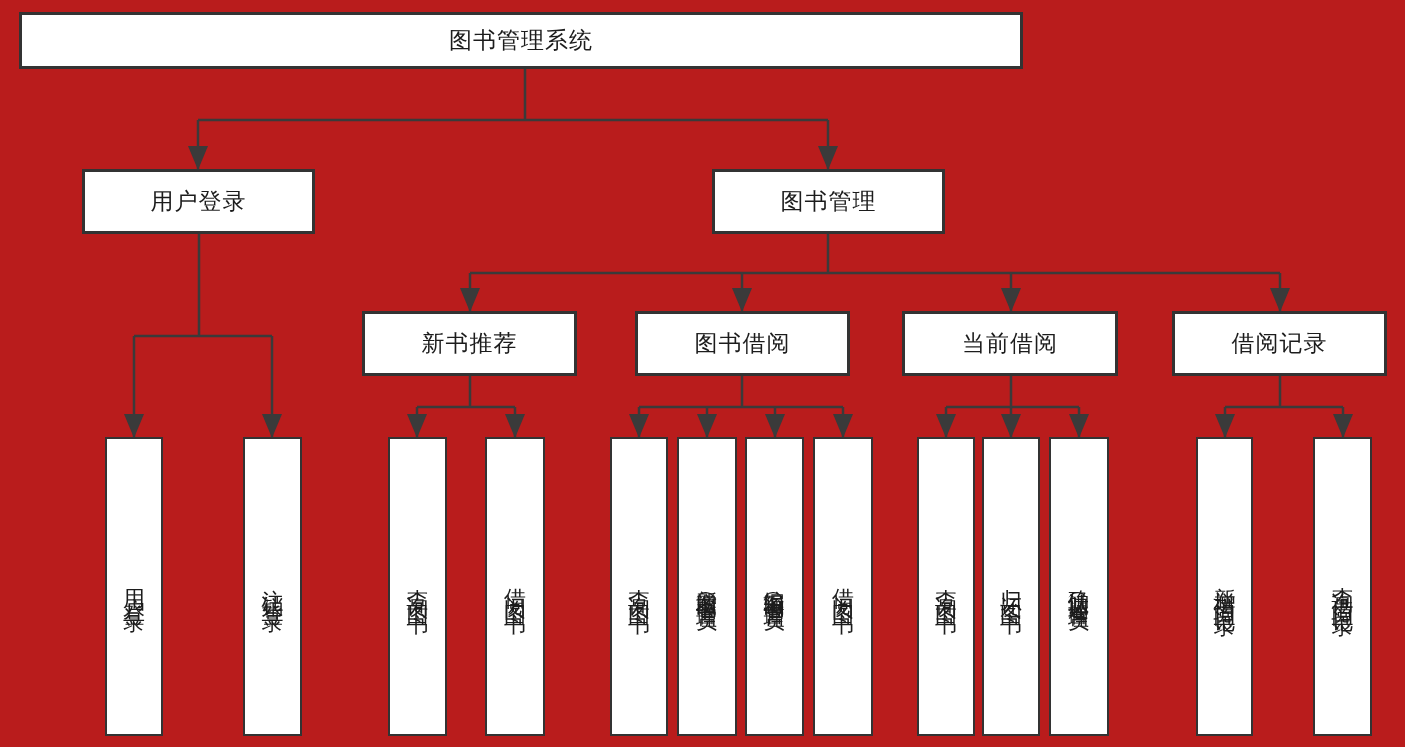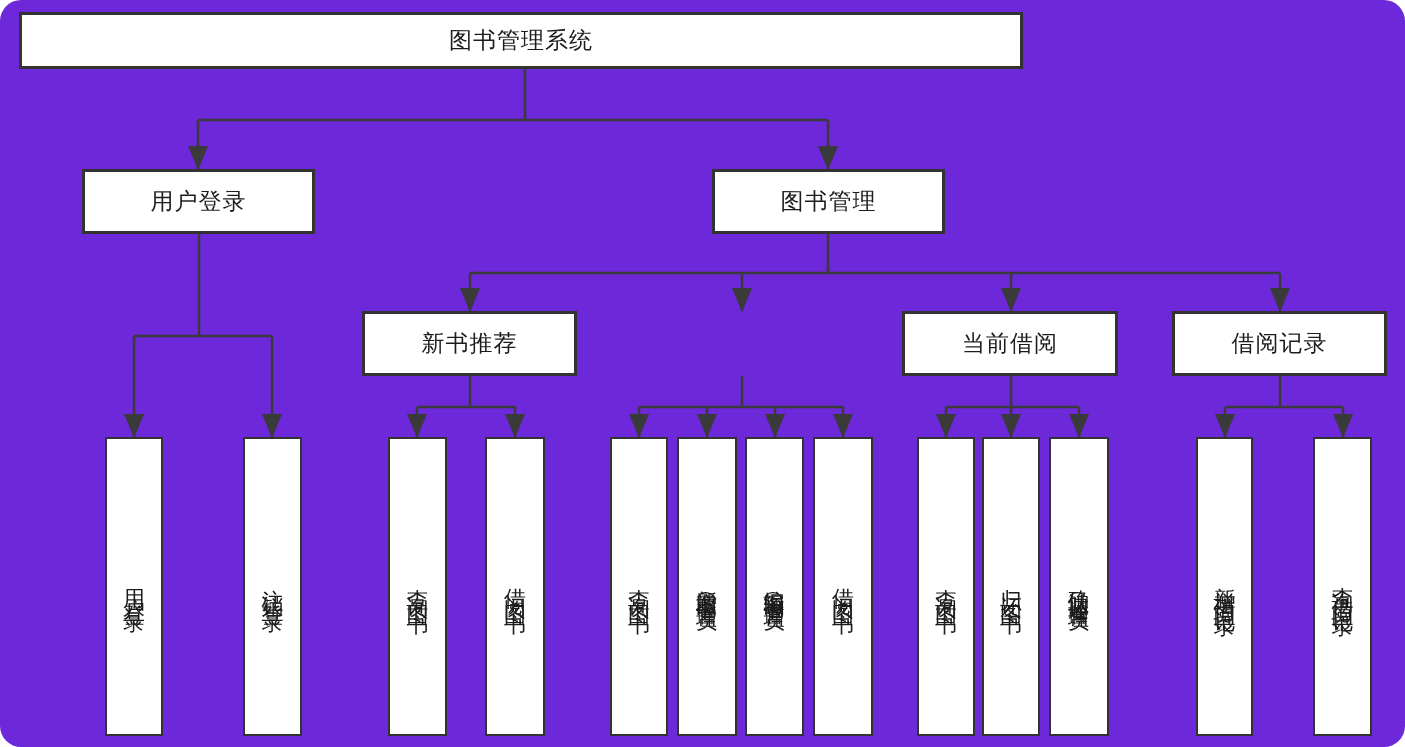--- a/index.html
+++ b/index.html
@@ -5,23 +5,22 @@
   html, body {
     margin: 0;
     padding: 0;
     background: #ffffff;
     font-family: "Liberation Sans", sans-serif;
   }
   .canvas {
     position: relative;
     width: 1405px;
     height: 747px;
-    background: #6d28d9;
+    background: #b91c1c;
     overflow: hidden;
-    border-radius: 21px;
   }
   .wires {
     position: absolute;
     left: 0; top: 0;
     width: 1405px;
     height: 747px;
     z-index: 1;
   }
   .box {
     position: absolute;
@@ -145,20 +144,23 @@
   <div class="box" id="user-login">
     <span>用户登录</span>
   </div>
   <div class="box" id="new-book">
     <span>新书推荐</span>
   </div>
 
   <div class="box" id="book-mgmt">
     <span>图书管理</span>
   </div>
+  <div class="box" id="book-borrow">
+    <span>图书借阅</span>
+  </div>
   <div class="box" id="cur-borrow">
     <span>当前借阅</span>
   </div>
   <div class="box" id="records">
     <span>借阅记录</span>
   </div>
 
   <div class="leaf" id="leaf-1">
     <span class="vtext">用户登录</span>
   </div>

